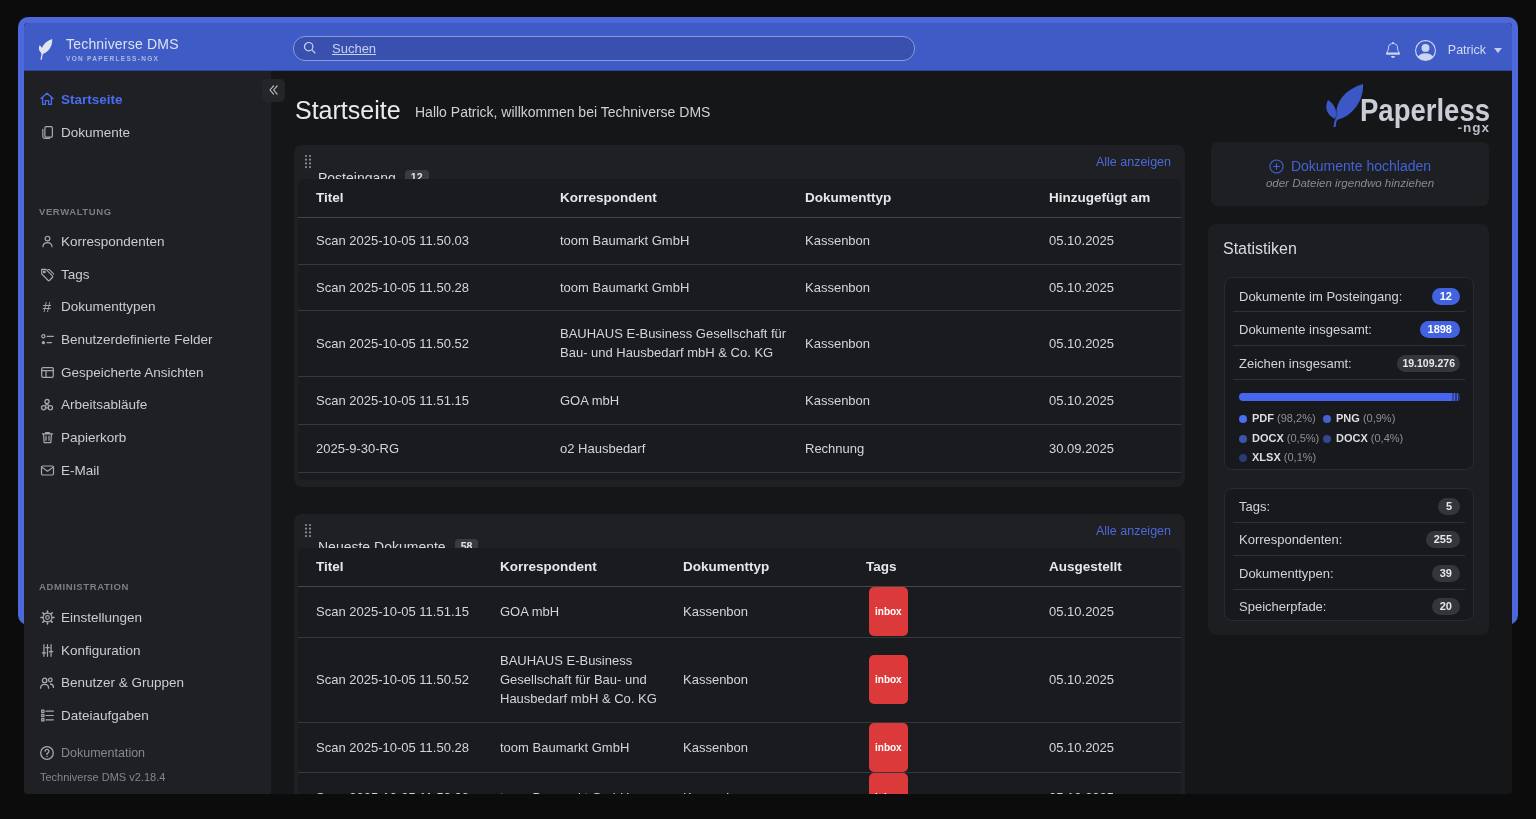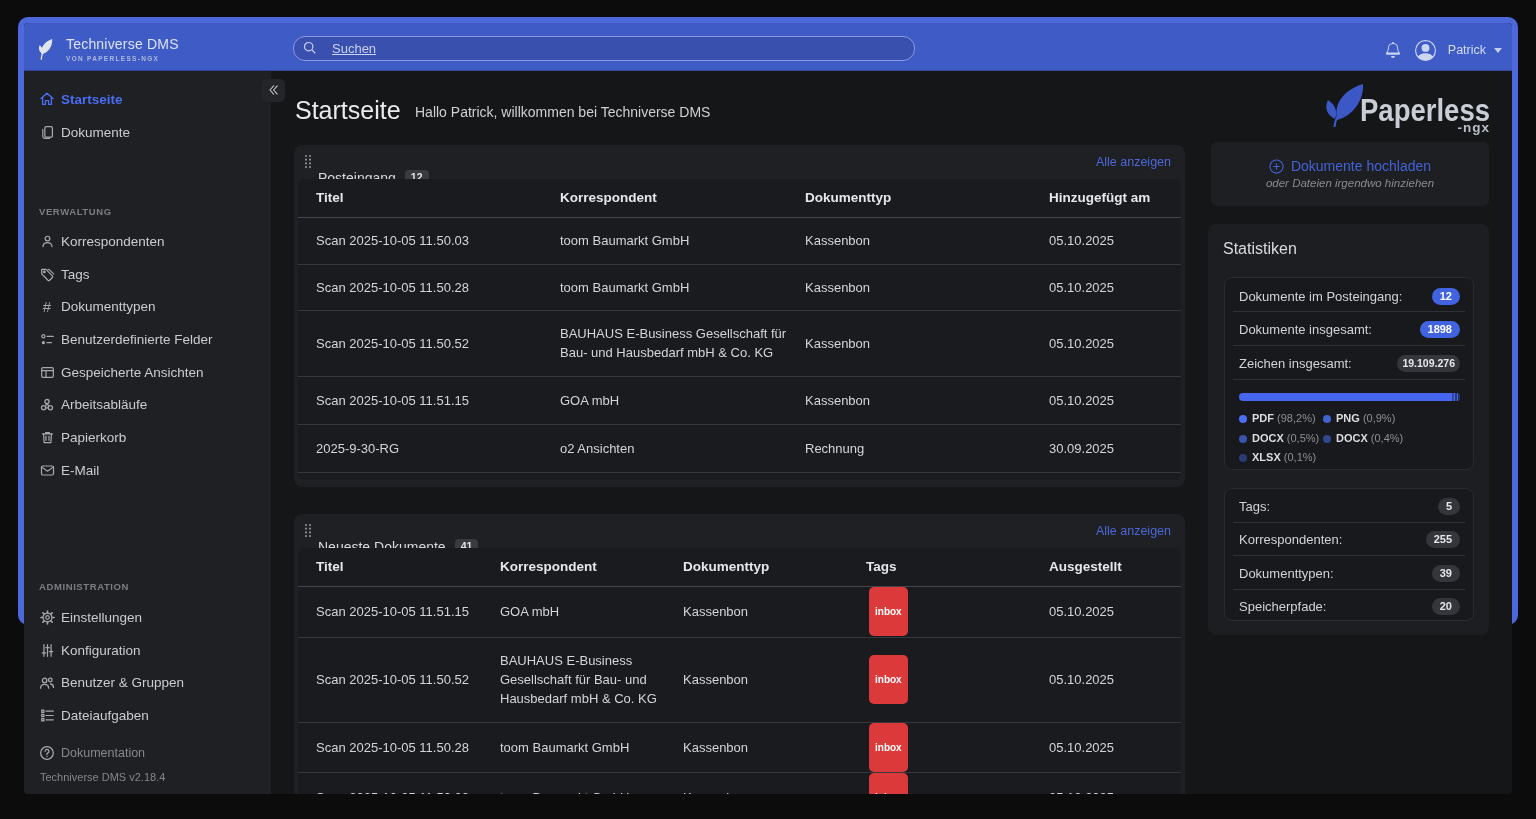--- a/index.html
+++ b/index.html
@@ -262,42 +262,42 @@
                 <td>05.10.2025</td>
               </tr>
         <tr style="height:48px">
                 <td>Scan 2025-10-05 11.51.15</td>
                 <td>GOA mbH</td>
                 <td>Kassenbon</td>
                 <td>05.10.2025</td>
               </tr>
         <tr style="height:48px">
                 <td>2025-9-30-RG</td>
-                <td>o2 Ansichten</td>
+                <td>o2 Hausbedarf</td>
                 <td>Rechnung</td>
                 <td>30.09.2025</td>
               </tr>
       </tbody>
           </table>
     </div>
   </div>
 
   <div class="widget w2">
     <div class="whead">
           <span class="drag"><svg width="8" height="15" viewBox="0 0 8 15" fill="#8c8d92">
               <circle cx="2" cy="2" r="1.1"></circle>
               <circle cx="6" cy="2" r="1.1"></circle>
               <circle cx="2" cy="5.7" r="1.1"></circle>
               <circle cx="6" cy="5.7" r="1.1"></circle>
               <circle cx="2" cy="9.4" r="1.1"></circle>
               <circle cx="6" cy="9.4" r="1.1"></circle>
               <circle cx="2" cy="13.1" r="1.1"></circle>
               <circle cx="6" cy="13.1" r="1.1"></circle>
             </svg></span>
-          <span class="wtitle">Neueste Dokumente<span class="wbadge">41</span></span>
+          <span class="wtitle">Neueste Dokumente<span class="wbadge">58</span></span>
           <span class="alle">Alle anzeigen</span>
         </div>
     <div class="tpanel tp2">
       <table class="grid">
         <colgroup>
               <col style="width:184px">
               <col style="width:183px">
               <col style="width:183px">
               <col style="width:183px">
               <col>

